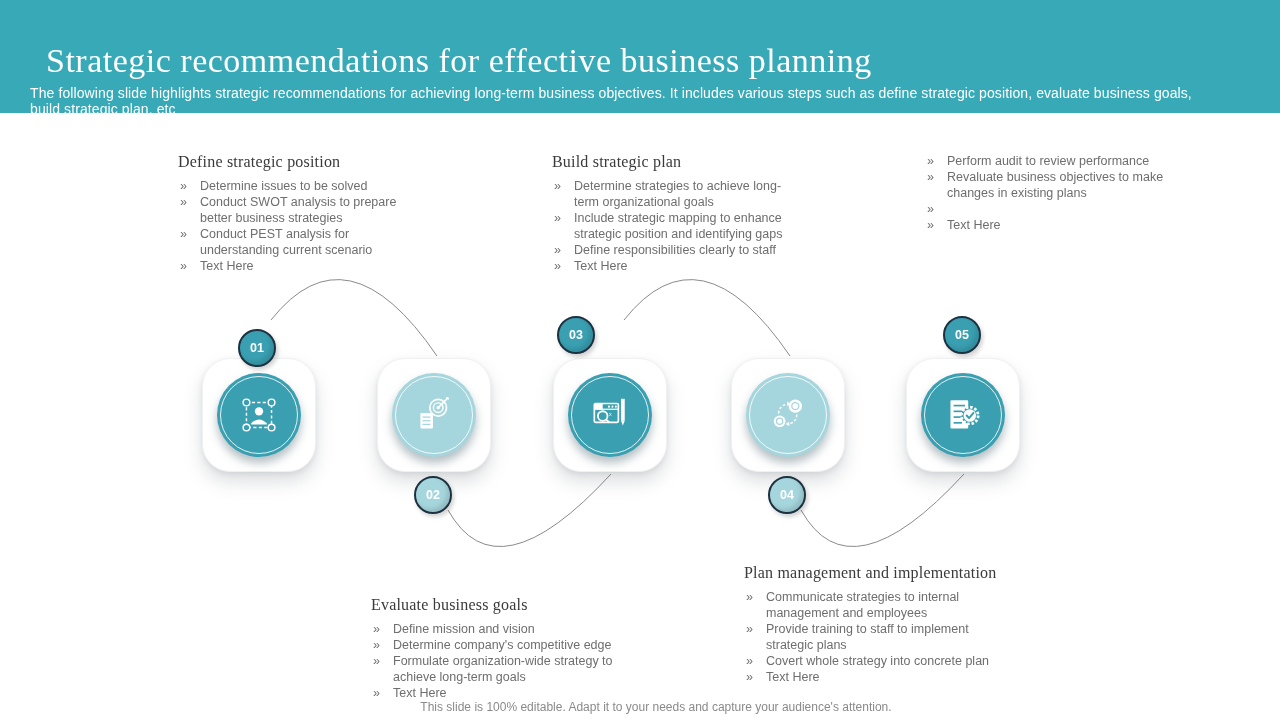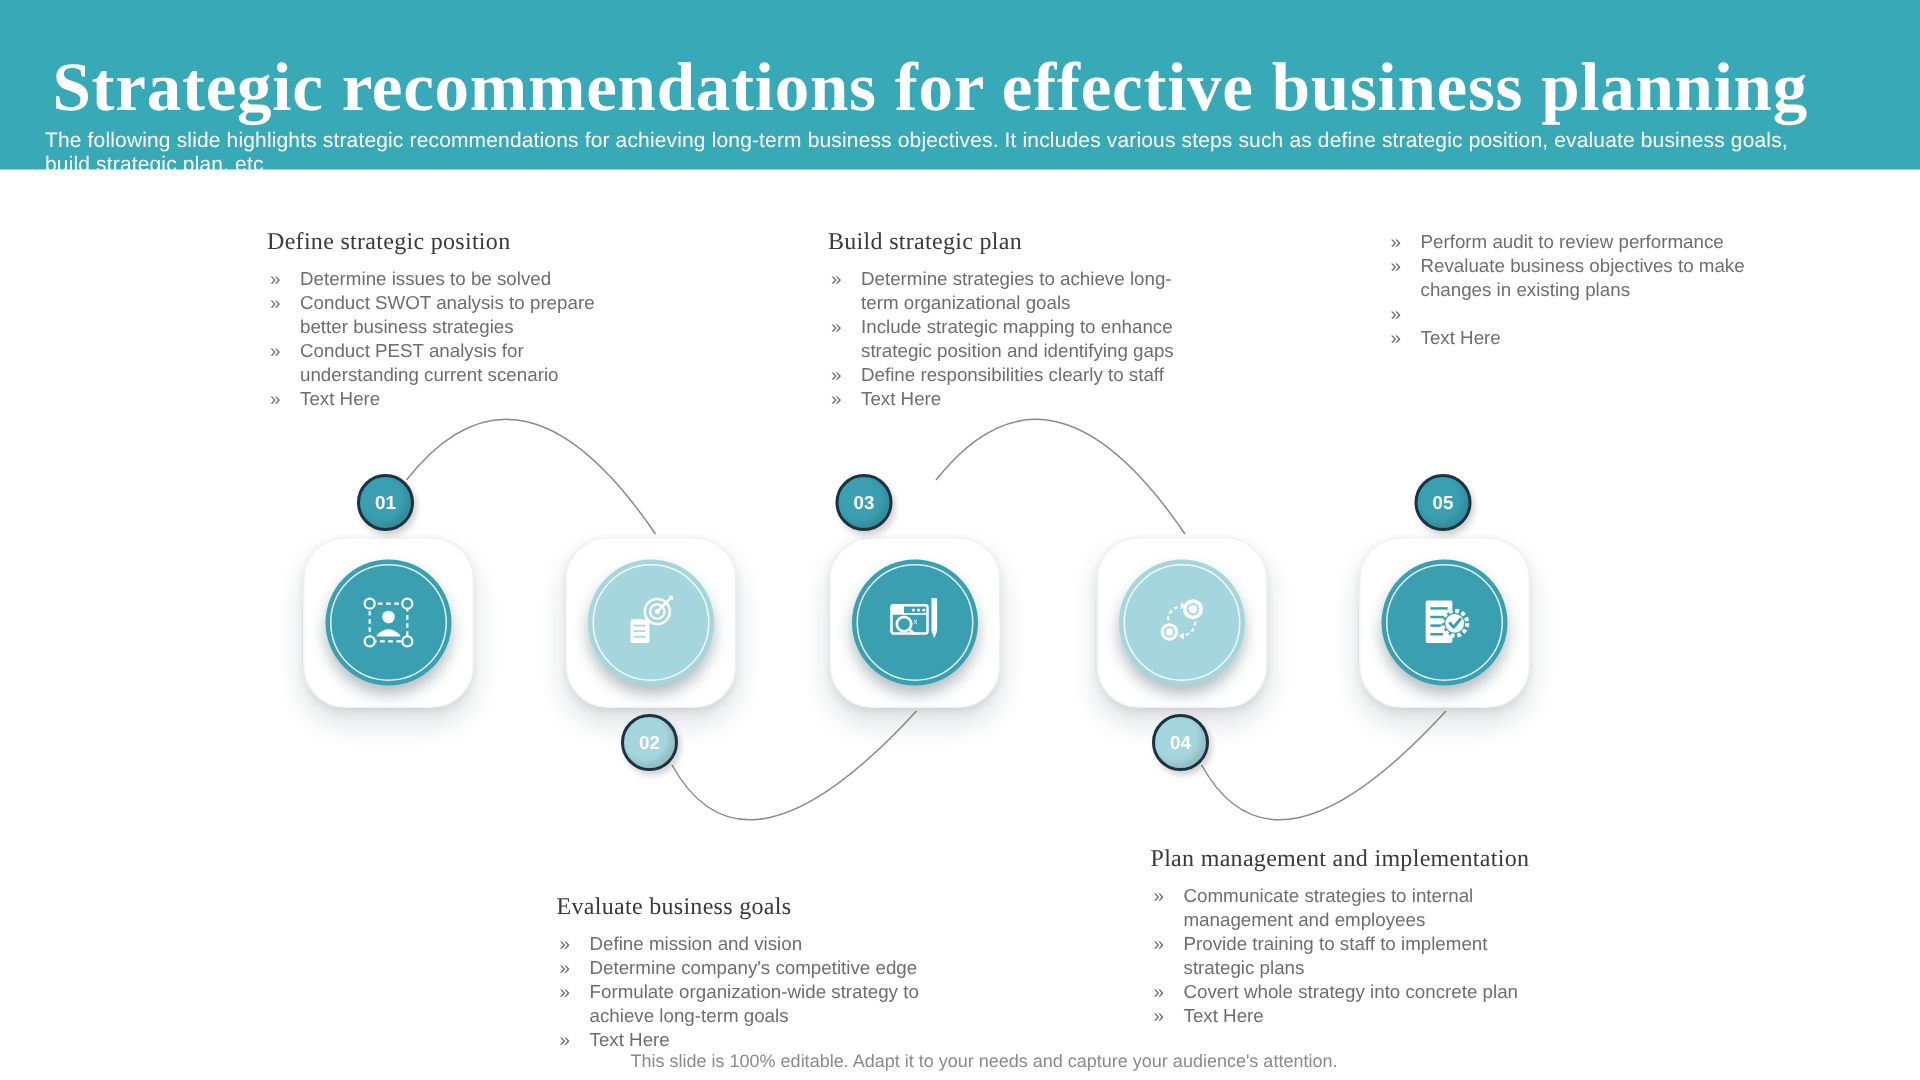--- a/index.html
+++ b/index.html
@@ -16,44 +16,44 @@
   .slide{
     position:relative;width:1280px;height:720px;background:#ffffff;overflow:hidden;
     font-family:"Liberation Sans",sans-serif;
   }
   
   .header{
     position:absolute;left:0;top:0;width:1280px;height:113px;
     background:var(--header-bg);color:#ffffff;
   }
   .header h1{
-    margin:5px;position:absolute;left:30px;top:26px;width:1200px;
-    font-family:"Liberation Serif",serif;font-weight:700;
-    font-size:46px;letter-spacing:.5px;
+    margin:16px;position:absolute;left:30px;top:26px;width:1200px;
+    font-family:"Liberation Serif",serif;font-weight:400;
+    font-size:34px;letter-spacing:.5px;
   }
   .header .subtitle{
     position:absolute;left:30px;top:85px;width:1190px;
     font-size:14px;letter-spacing:.1px;
   }
   
   .tblock{position:absolute;}
   .tblock h3{
     margin:0 0 7px 0;font-family:"Liberation Serif",serif;font-weight:400;
     font-size:16px;color:var(--text-heading);letter-spacing:.2px;
   }
   .tblock ul{list-style:none;margin:0;padding:0;}
   .tblock li{
     display:flex;align-items:flex-start;
     font-size:12.5px;line-height:16px;color:var(--text-body);
   }
   .tblock li .marker{flex:0 0 20px;text-align:left;padding-left:2px;color:var(--text-body);}
   .b1{left:178px;top:153px;width:228px;}
   .b2{left:371px;top:596px;width:256px;}
   .b3{left:552px;top:153px;width:240px;}
-  .b4{left:744px;top:564px;width:258px;margin-left:23px;}
+  .b4{left:744px;top:564px;width:258px;}
   .b5{left:925px;top:153px;width:268px;}
   
   .connectors{position:absolute;left:0;top:0;pointer-events:none;}
   .connectors path{stroke:var(--connector);stroke-width:1;fill:none;}
   
   .card{
     position:absolute;width:112px;height:112px;top:358px;
     background:#fff;border-radius:28px;border:1px solid #f1f1f1;
     box-shadow:0 10px 18px rgba(100,110,120,.22), 0 2px 5px rgba(100,110,120,.12);
   }
@@ -71,21 +71,21 @@
   .tone-light{background:var(--teal-light);color:var(--teal-light);}
   .icon-circle svg{position:relative;z-index:1;}
   
   .badge{
     position:absolute;width:38px;height:38px;border-radius:50%;
     border:2px solid var(--badge-ring);box-sizing:border-box;
     display:flex;align-items:center;justify-content:center;
     color:#fff;font-weight:700;font-size:12.5px;
     box-shadow:inset -3px -3px 4px rgba(0,0,0,.12), 2px 3px 4px rgba(0,0,0,.18);
   }
-  .bg01{left:238px;top:316px;}
+  .bg01{left:238px;top:329px;}
   .bg02{left:414px;top:476px;}
   .bg03{left:557px;top:316px;}
   .bg04{left:768px;top:476px;}
   .bg05{left:943px;top:316px;}
   
   .footer{
     position:absolute;left:0;top:700px;width:1280px;text-align:center;
     font-size:12px;color:var(--footer-text);padding-left:16px;
   }
 </style>

